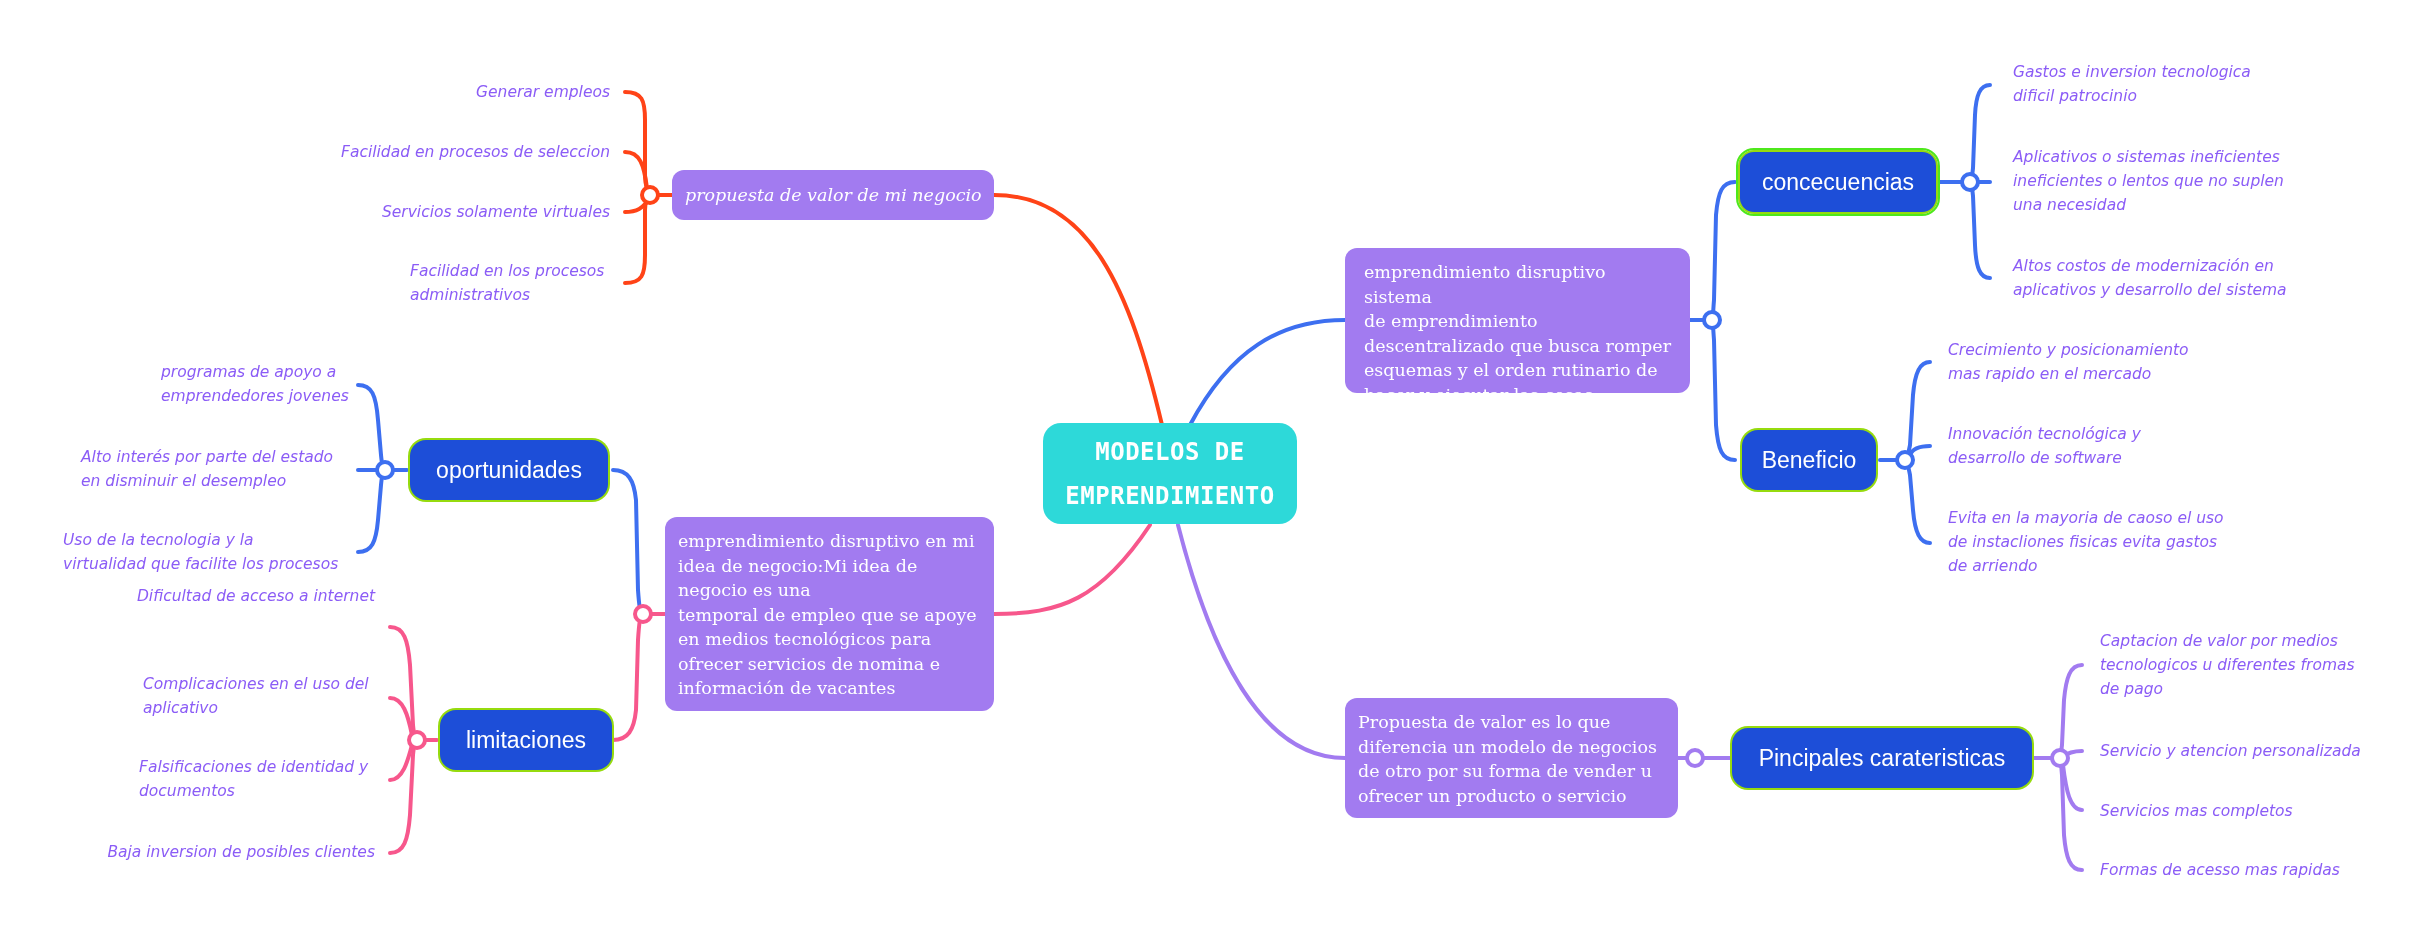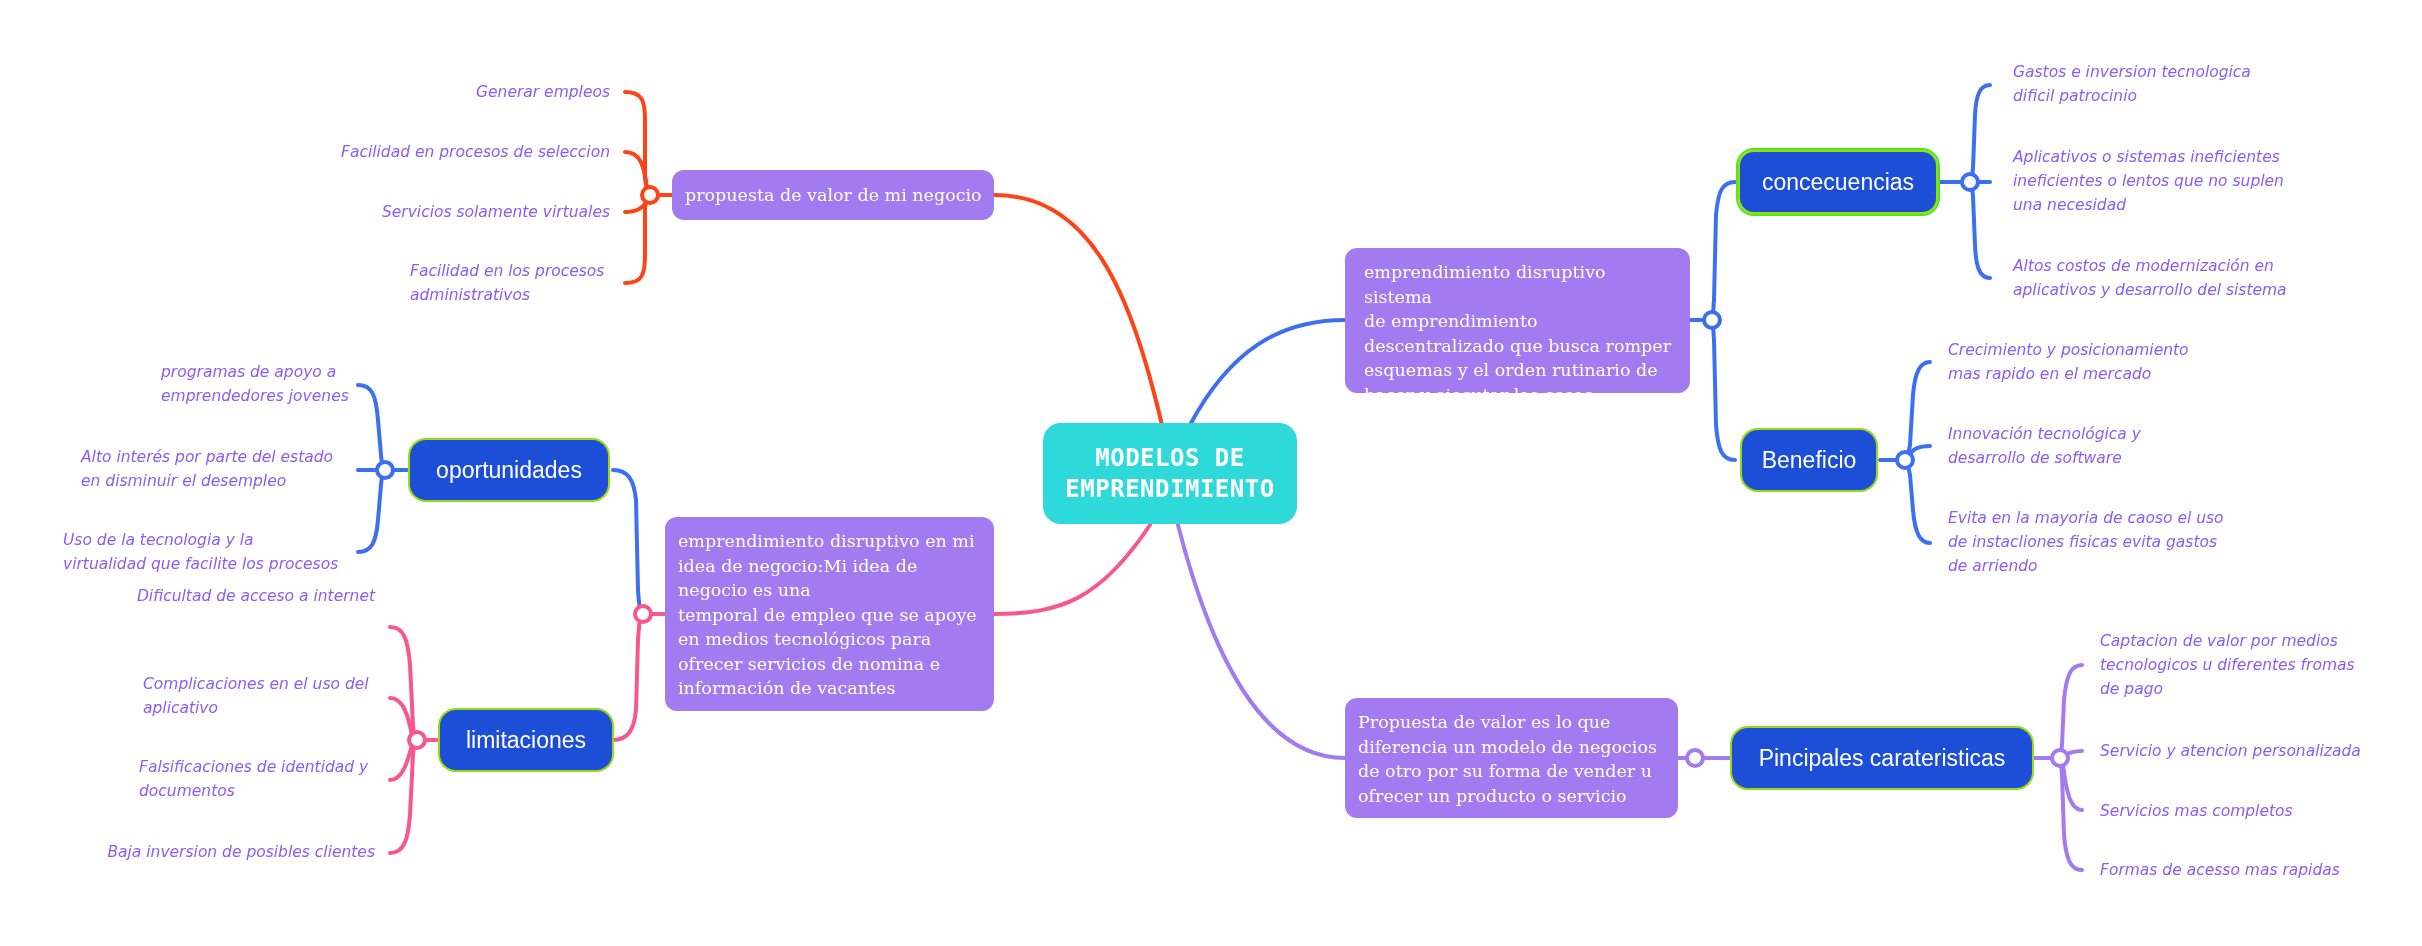--- a/index.html
+++ b/index.html
@@ -2,29 +2,29 @@
 <html><head>
 <meta charset="utf-8">
 <style>
   html, body { margin:0; padding:0; background:#ffffff; }
   body { width:2422px; height:946px; position:relative; overflow:hidden; font-family:"DejaVu Sans", sans-serif; }
   svg.links { position:absolute; left:0; top:0; width:2422px; height:946px; }
   .node { position:absolute; box-sizing:border-box; }
   .root {
     background:#2dd9d9; color:#ffffff; border-radius:18px;
     font-family:"DejaVu Sans Mono", monospace; font-weight:bold;
-    font-size:24px; line-height:31px; text-align:center;
+    font-size:24px; line-height:44px; text-align:center;
     display:flex; align-items:center; justify-content:center; letter-spacing:0.5px;
   }
   .purple {
     background:#a27bf0; color:#ffffff; border-radius:12px;
     font-family:"DejaVu Serif", serif; font-size:17.5px; line-height:24.5px;
     padding:12px 13px; white-space:pre-line;
   }
-  .purple.single { display:flex; align-items:center; padding:12px 13px; white-space:nowrap; }
+  .purple.single { display:flex; align-items:center; padding:12px 13px; white-space:nowrap;font-style:italic; }
   .green {
     background:#1d4ed8; color:#ffffff; border-radius:16px;
     font-family:"Liberation Sans", sans-serif; font-size:23px;
     display:flex; align-items:center; justify-content:center; white-space:nowrap;
     box-shadow: 0 0 0 2px #96db0e;
     text-align: right;
   }
   .green::before {
     content:""; position:absolute; inset:-4px; border-radius:18px;
     background:

